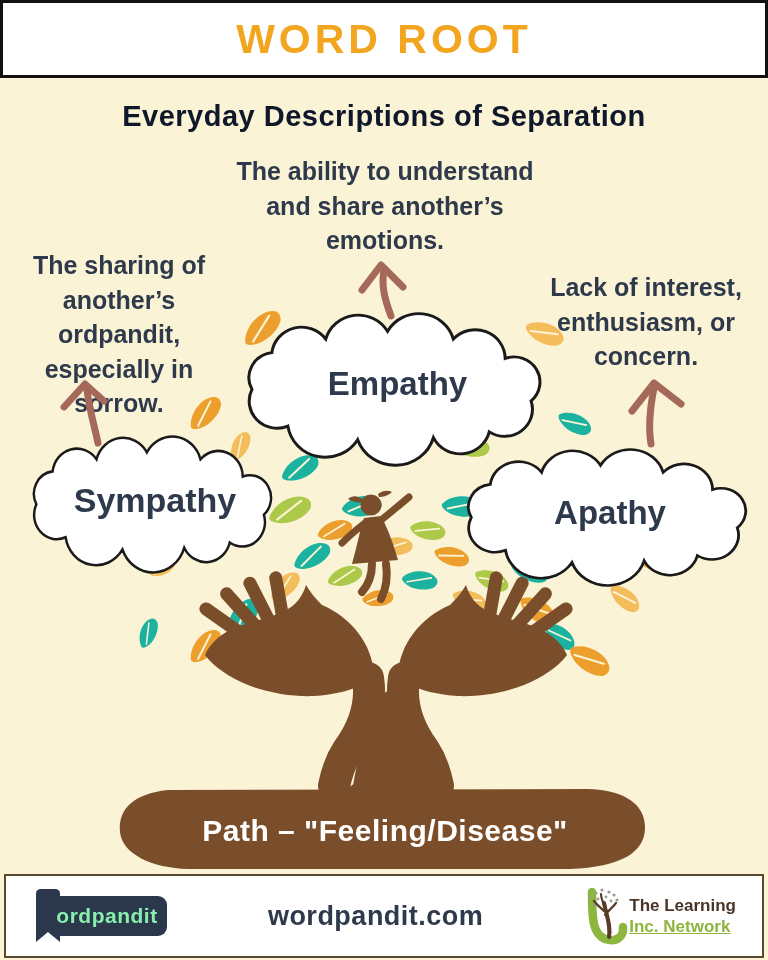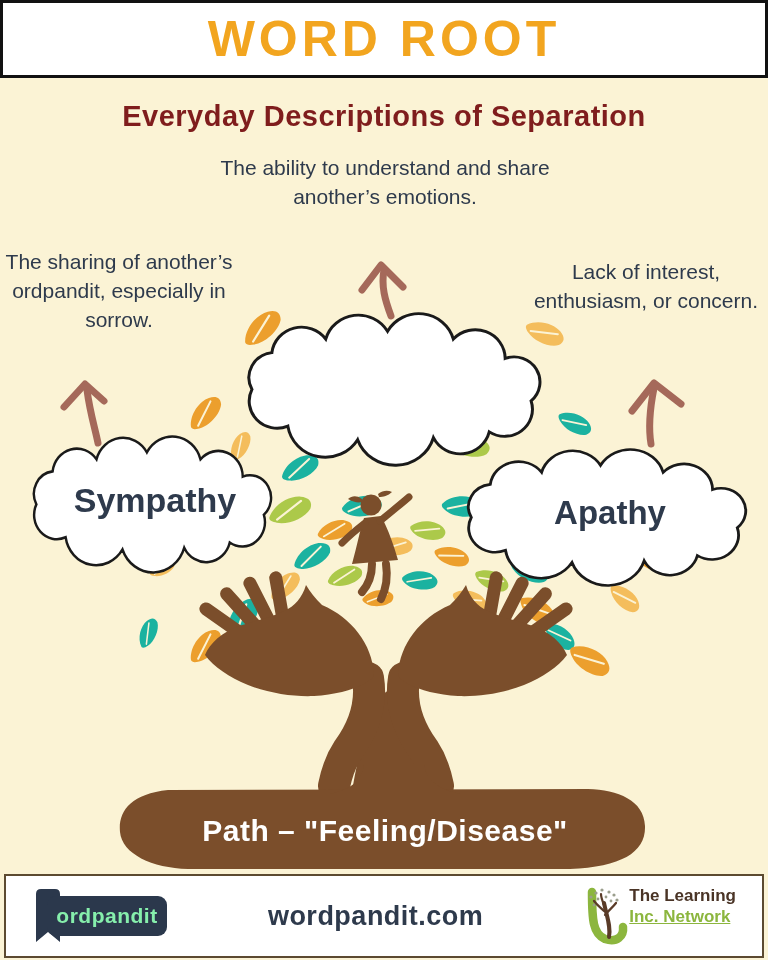--- a/index.html
+++ b/index.html
@@ -8,35 +8,35 @@
     background:#FBF3D5;overflow:hidden;
     font-family:"Liberation Sans",sans-serif;
   }
   
   .header{
     position:absolute;top:0;left:0;width:768px;height:78px;
     background:#ffffff;border:3px solid #111111;box-sizing:border-box;
     display:flex;align-items:center;justify-content:center;
   }
   .header h1{
-    margin:3px;font-size:50px;font-weight:bold;color:#F2A51F;letter-spacing:4px;
+    margin:3px;font-size:41px;font-weight:bold;color:#F2A51F;letter-spacing:4px;
   }
   
   .main{position:absolute;top:78px;left:0;width:768px;height:796px;}
   .main-title{
     position:absolute;top:22px;left:0;width:768px;text-align:center;
-    font-size:29px;font-weight:bold;color:#7f1d1d;letter-spacing:.5px;
+    font-size:29px;font-weight:bold;color:#0f172a;letter-spacing:.5px;
   }
   .definition{
-    position:absolute;text-align:center;font-weight:normal;color:#2E3A4C;
-    font-size:21px;line-height:1.38;
+    position:absolute;text-align:center;font-weight:bold;color:#2E3A4C;
+    font-size:25px;line-height:1.38;
   }
   .def-empathy{left:214px;top:76px;width:342px;}
   .def-sympathy{left:0px;top:170px;width:238px;}
-  .def-apathy{left:528px;top:180px;width:236px;}
+  .def-apathy{left:528px;top:192px;width:236px;}
   .illustration{position:absolute;top:0;left:0;}
   .cloud-label{
     position:absolute;display:flex;align-items:center;justify-content:center;
     font-weight:bold;color:#2E3A4C;
   }
   .label-empathy{left:238px;top:246px;width:319px;height:120px;font-size:33px;}
   .label-sympathy{left:25px;top:368px;width:260px;height:108px;font-size:34px;}
   .label-apathy{left:458px;top:382px;width:304px;height:106px;font-size:33px;}
   .banner-text{
     position:absolute;left:135px;top:726px;width:500px;height:54px;
@@ -54,21 +54,21 @@
   .wp-plate{
     position:absolute;left:15px;top:9px;width:120px;height:40px;
     background:#2B384C;border-radius:9px;
     display:flex;align-items:center;justify-content:center;
     color:#86efac;font-size:21px;font-weight:bold;letter-spacing:.5px;
   }
   .site{
     flex:1;text-align:center;font-size:27px;font-weight:bold;color:#2E3A4C;
     letter-spacing:.5px;
   }
-  .lin-logo{display:flex;align-items:flex-start;flex:0 0 auto;}
+  .lin-logo{display:flex;align-items:center;flex:0 0 auto;}
   .lin-text{display:flex;flex-direction:column;line-height:1.25;}
   .lin-line1{font-size:17px;font-weight:bold;color:#4A3426;}
   .lin-line2{font-size:17px;font-weight:bold;color:#8CB63E;text-decoration:underline;}
 </style>
 </head>
 <body>
 
 <div class="page">
 
   <div class="header">
@@ -199,20 +199,21 @@
           <path d="M 87,312 C 90,335 95,350 98,365"></path>
           <path d="M 64,329 L 85,306 L 104,323"></path>
         </g>
         <g>
           <path d="M 654,310 C 650,330 648,348 651,366"></path>
           <path d="M 632,333 L 654,305 L 681,326"></path>
         </g>
       </g>
     </svg>
 
+    <div class="cloud-label label-empathy">Empathy</div>
     <div class="cloud-label label-apathy">Apathy</div>
     <div class="cloud-label label-sympathy">Sympathy</div>
 
     <div class="banner-text">Path – "Feeling/Disease"</div>
   </div>
 
   <div class="footer">
     <div class="wp-logo">
       <svg class="wp-ribbon" width="30" height="58" viewBox="0 0 30 58">
         <path d="M 4,7 Q 4,2 9,2 L 23,2 Q 28,2 28,7 L 28,55 L 16,45 L 4,55 Z" fill="#2B384C"></path>

